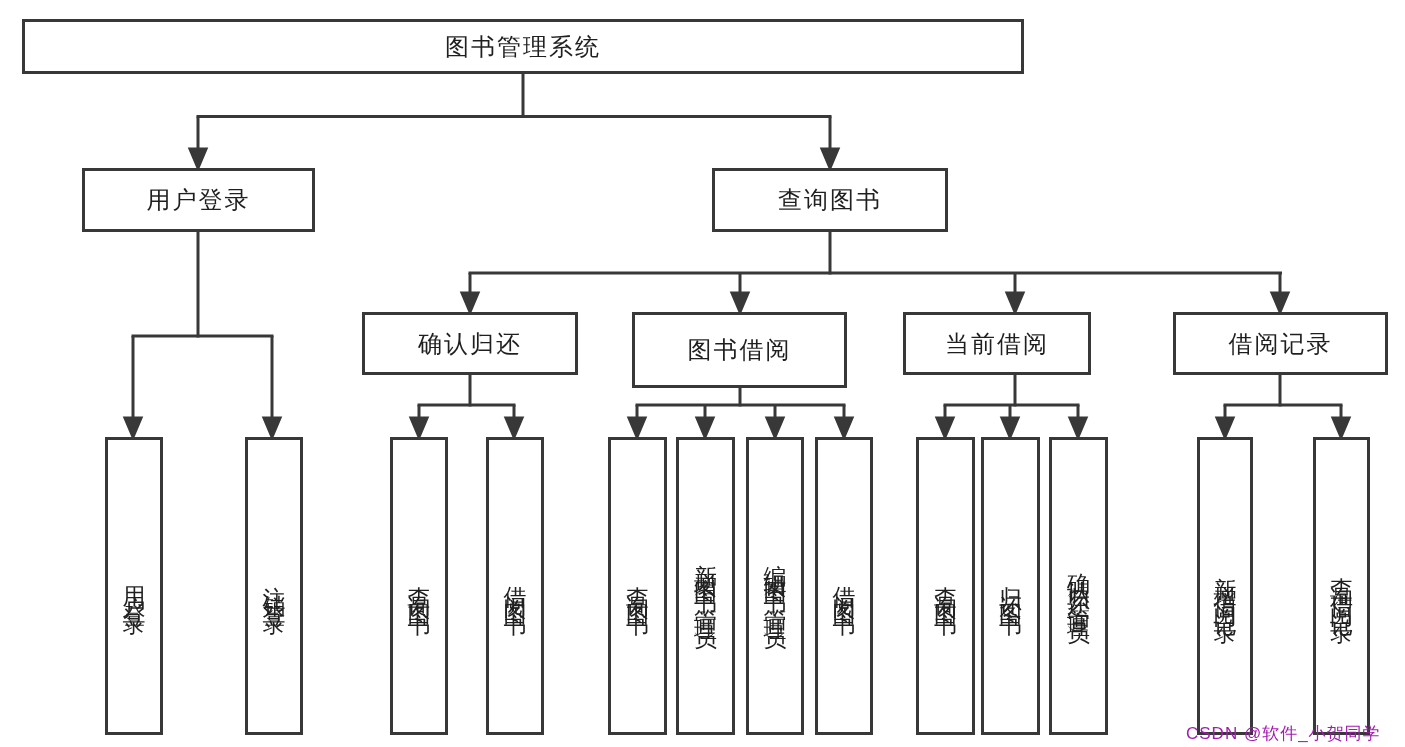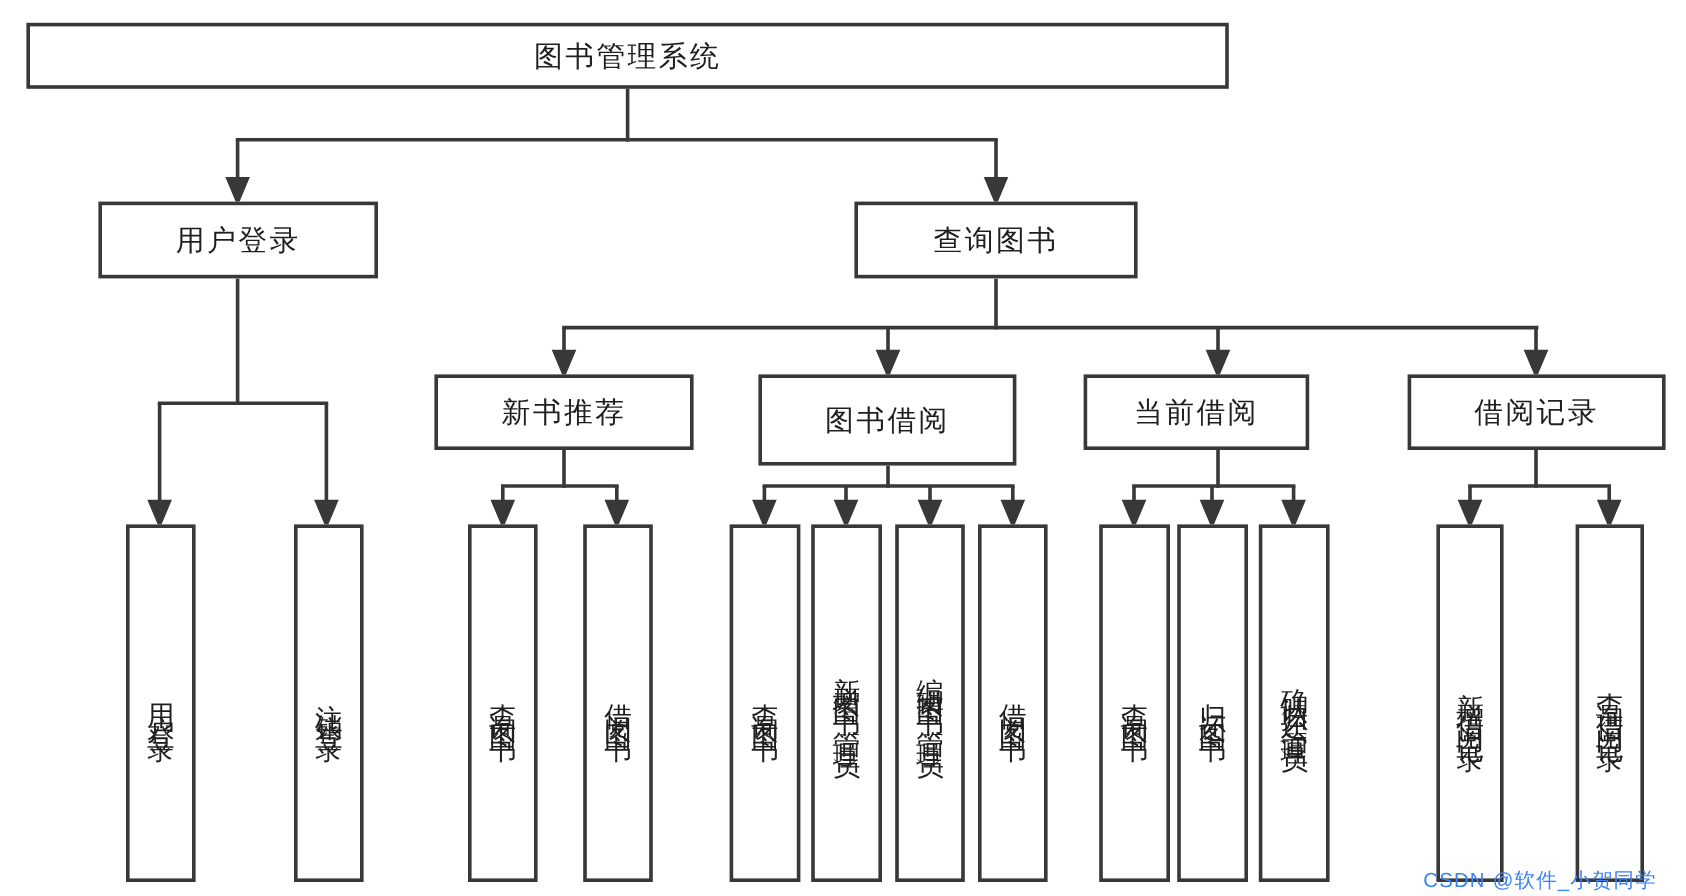--- a/index.html
+++ b/index.html
@@ -19,21 +19,21 @@
   .leaf {
     position:absolute; box-sizing:border-box;
     background:#ffffff; border:3px solid #383838;
     display:flex; align-items:center; justify-content:center;
     writing-mode:vertical-rl; text-orientation:mixed;
     font-size:23px; color:#1f1f1f; letter-spacing:9px;
     line-height:1;
   }
   .watermark {
     position:absolute; left:1186px; top:722px;
-    font-size:17px; color:#3b82f6; letter-spacing:1px;
+    font-size:17px; color:#a21caf; letter-spacing:1px;
     white-space:nowrap; z-index:5;
   }
 </style>
 </head>
 <body>
 
 <div id="canvas">
 
   <svg id="connector-svg" width="1405" height="747" viewBox="0 0 1405 747">
     <g stroke="#383838" stroke-width="3" fill="#383838">
@@ -97,21 +97,21 @@
       <line x1="1341" y1="405" x2="1341" y2="419"></line>
       <polygon points="1333,418 1349,418 1341,437"></polygon>
     </g>
   </svg>
 
   <div class="node" style="left:22px; top:19px; width:1002px; height:55px;">图书管理系统</div>
 
   <div class="node" style="left:82px; top:168px; width:233px; height:64px;">用户登录</div>
   <div class="node" style="left:712px; top:168px; width:236px; height:64px;">查询图书</div>
 
-  <div class="node" style="left:362px; top:312px; width:216px; height:63px;">新书推荐</div>
+  <div class="node" style="left:362px; top:312px; width:216px; height:63px;">确认归还</div>
   <div class="node" style="left:632px; top:312px; width:215px; height:76px;">图书借阅</div>
   <div class="node" style="left:903px; top:312px; width:188px; height:63px;">当前借阅</div>
   <div class="node" style="left:1173px; top:312px; width:215px; height:63px;">借阅记录</div>
 
   <div class="leaf" style="left:105px; top:437px; width:58px; height:298px;">用户登录</div>
   <div class="leaf" style="left:245px; top:437px; width:58px; height:298px;">注销登录</div>
 
   <div class="leaf" style="left:390px; top:437px; width:58px; height:298px;">查询图书</div>
   <div class="leaf" style="left:486px; top:437px; width:58px; height:298px;">借阅图书</div>
 

